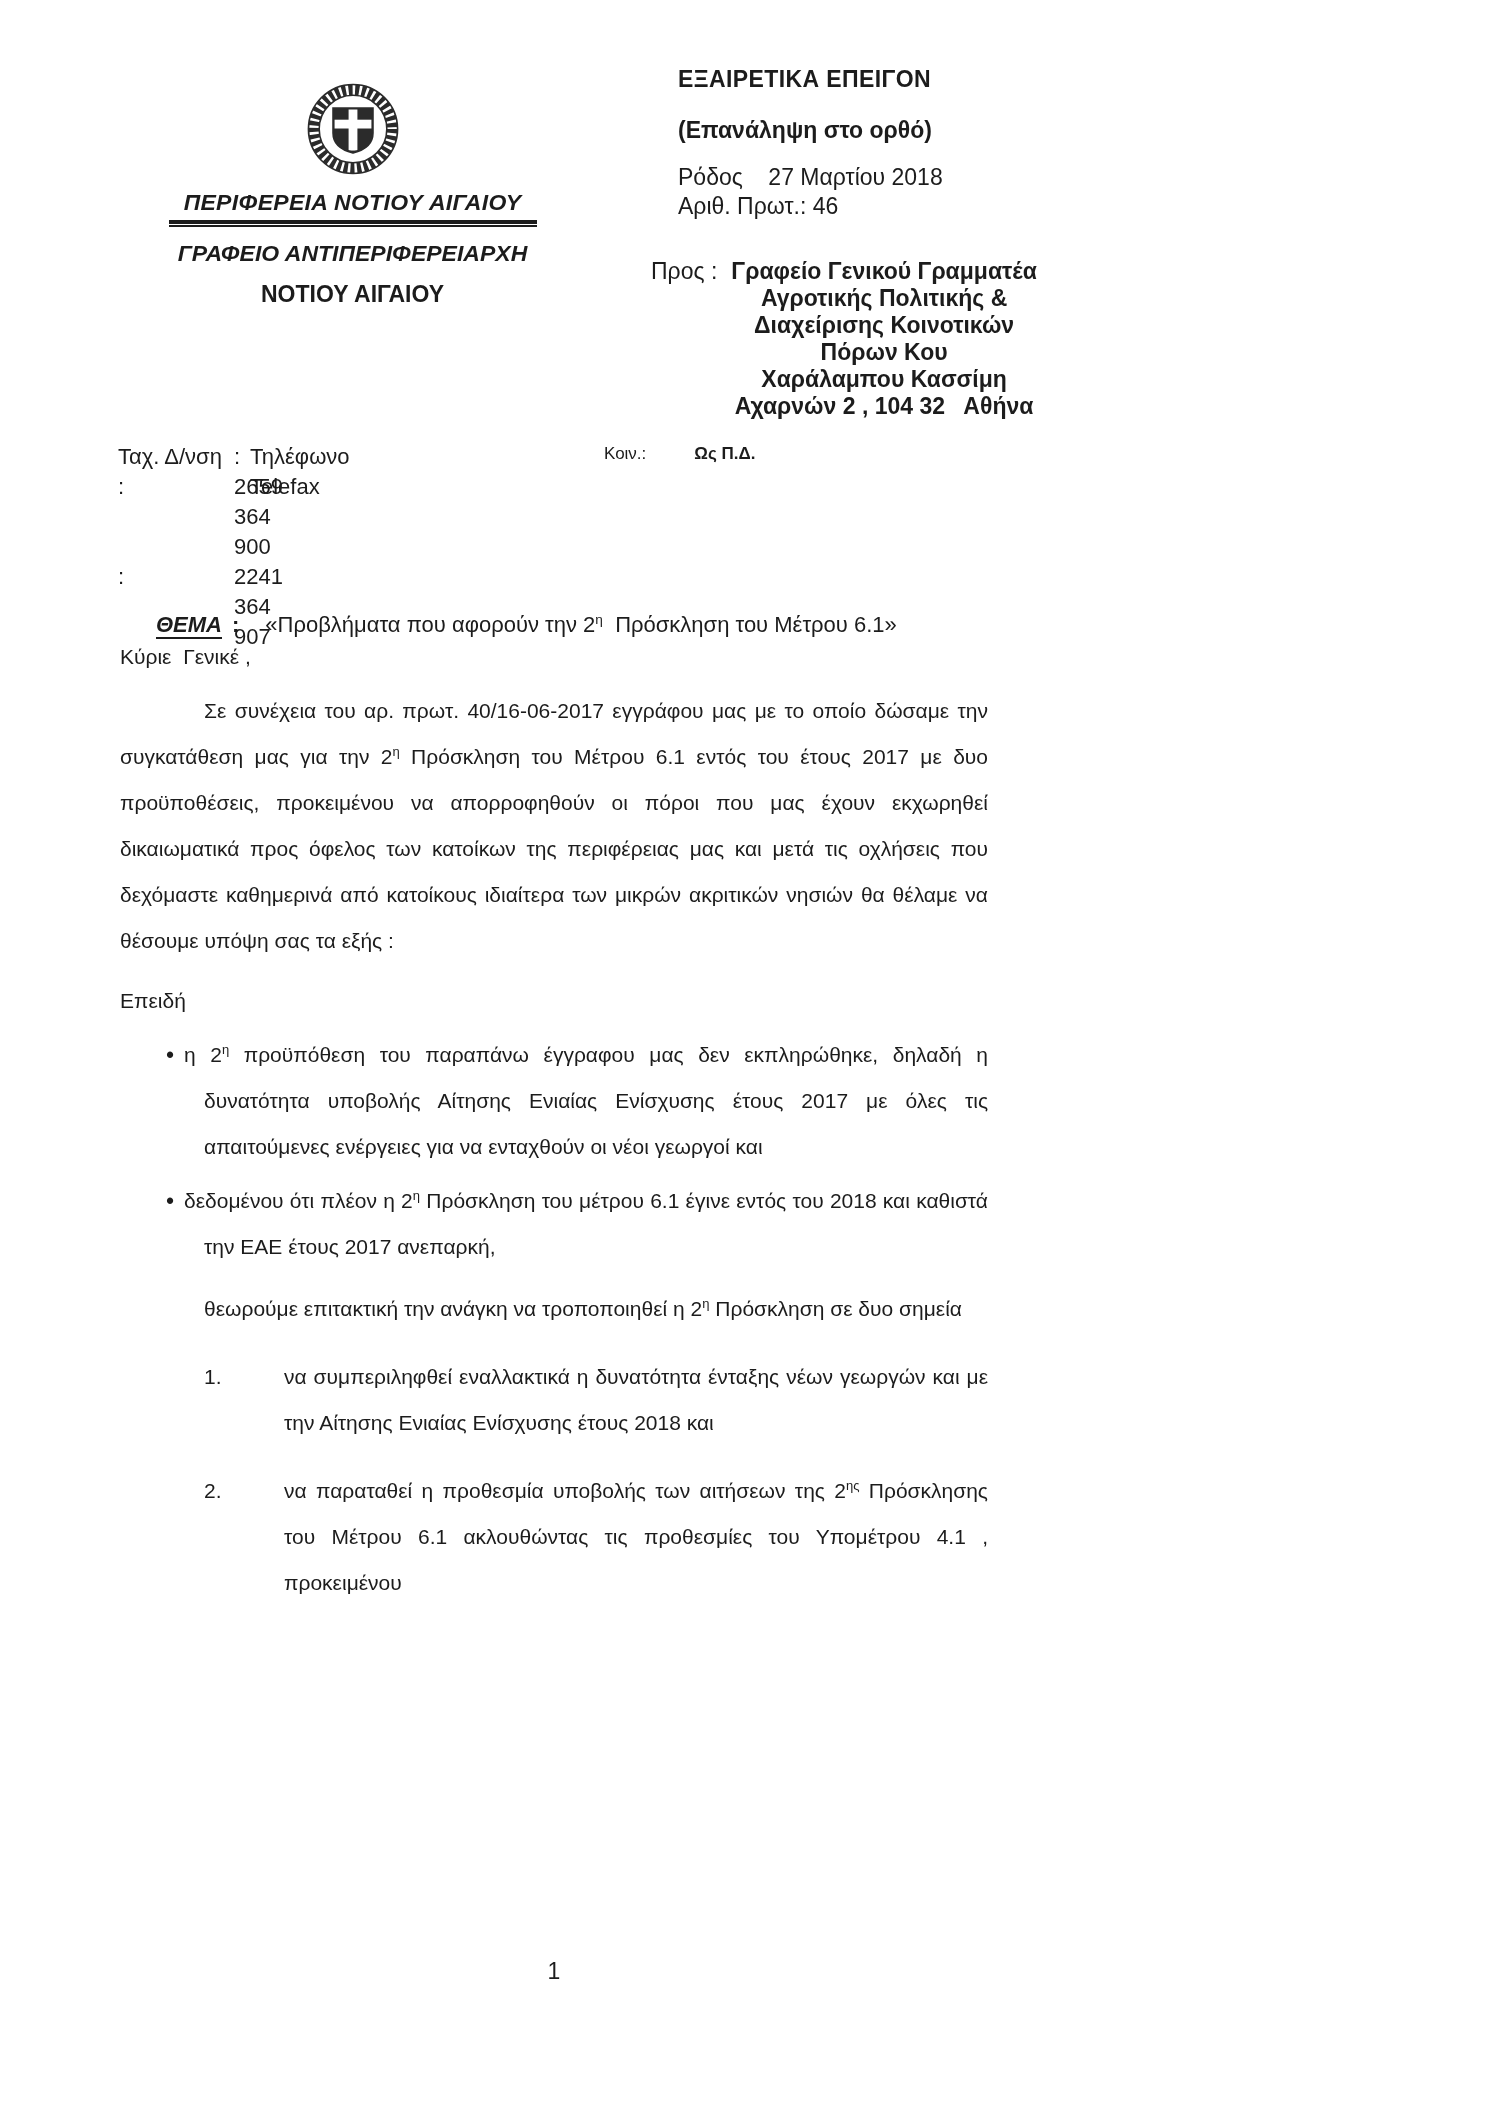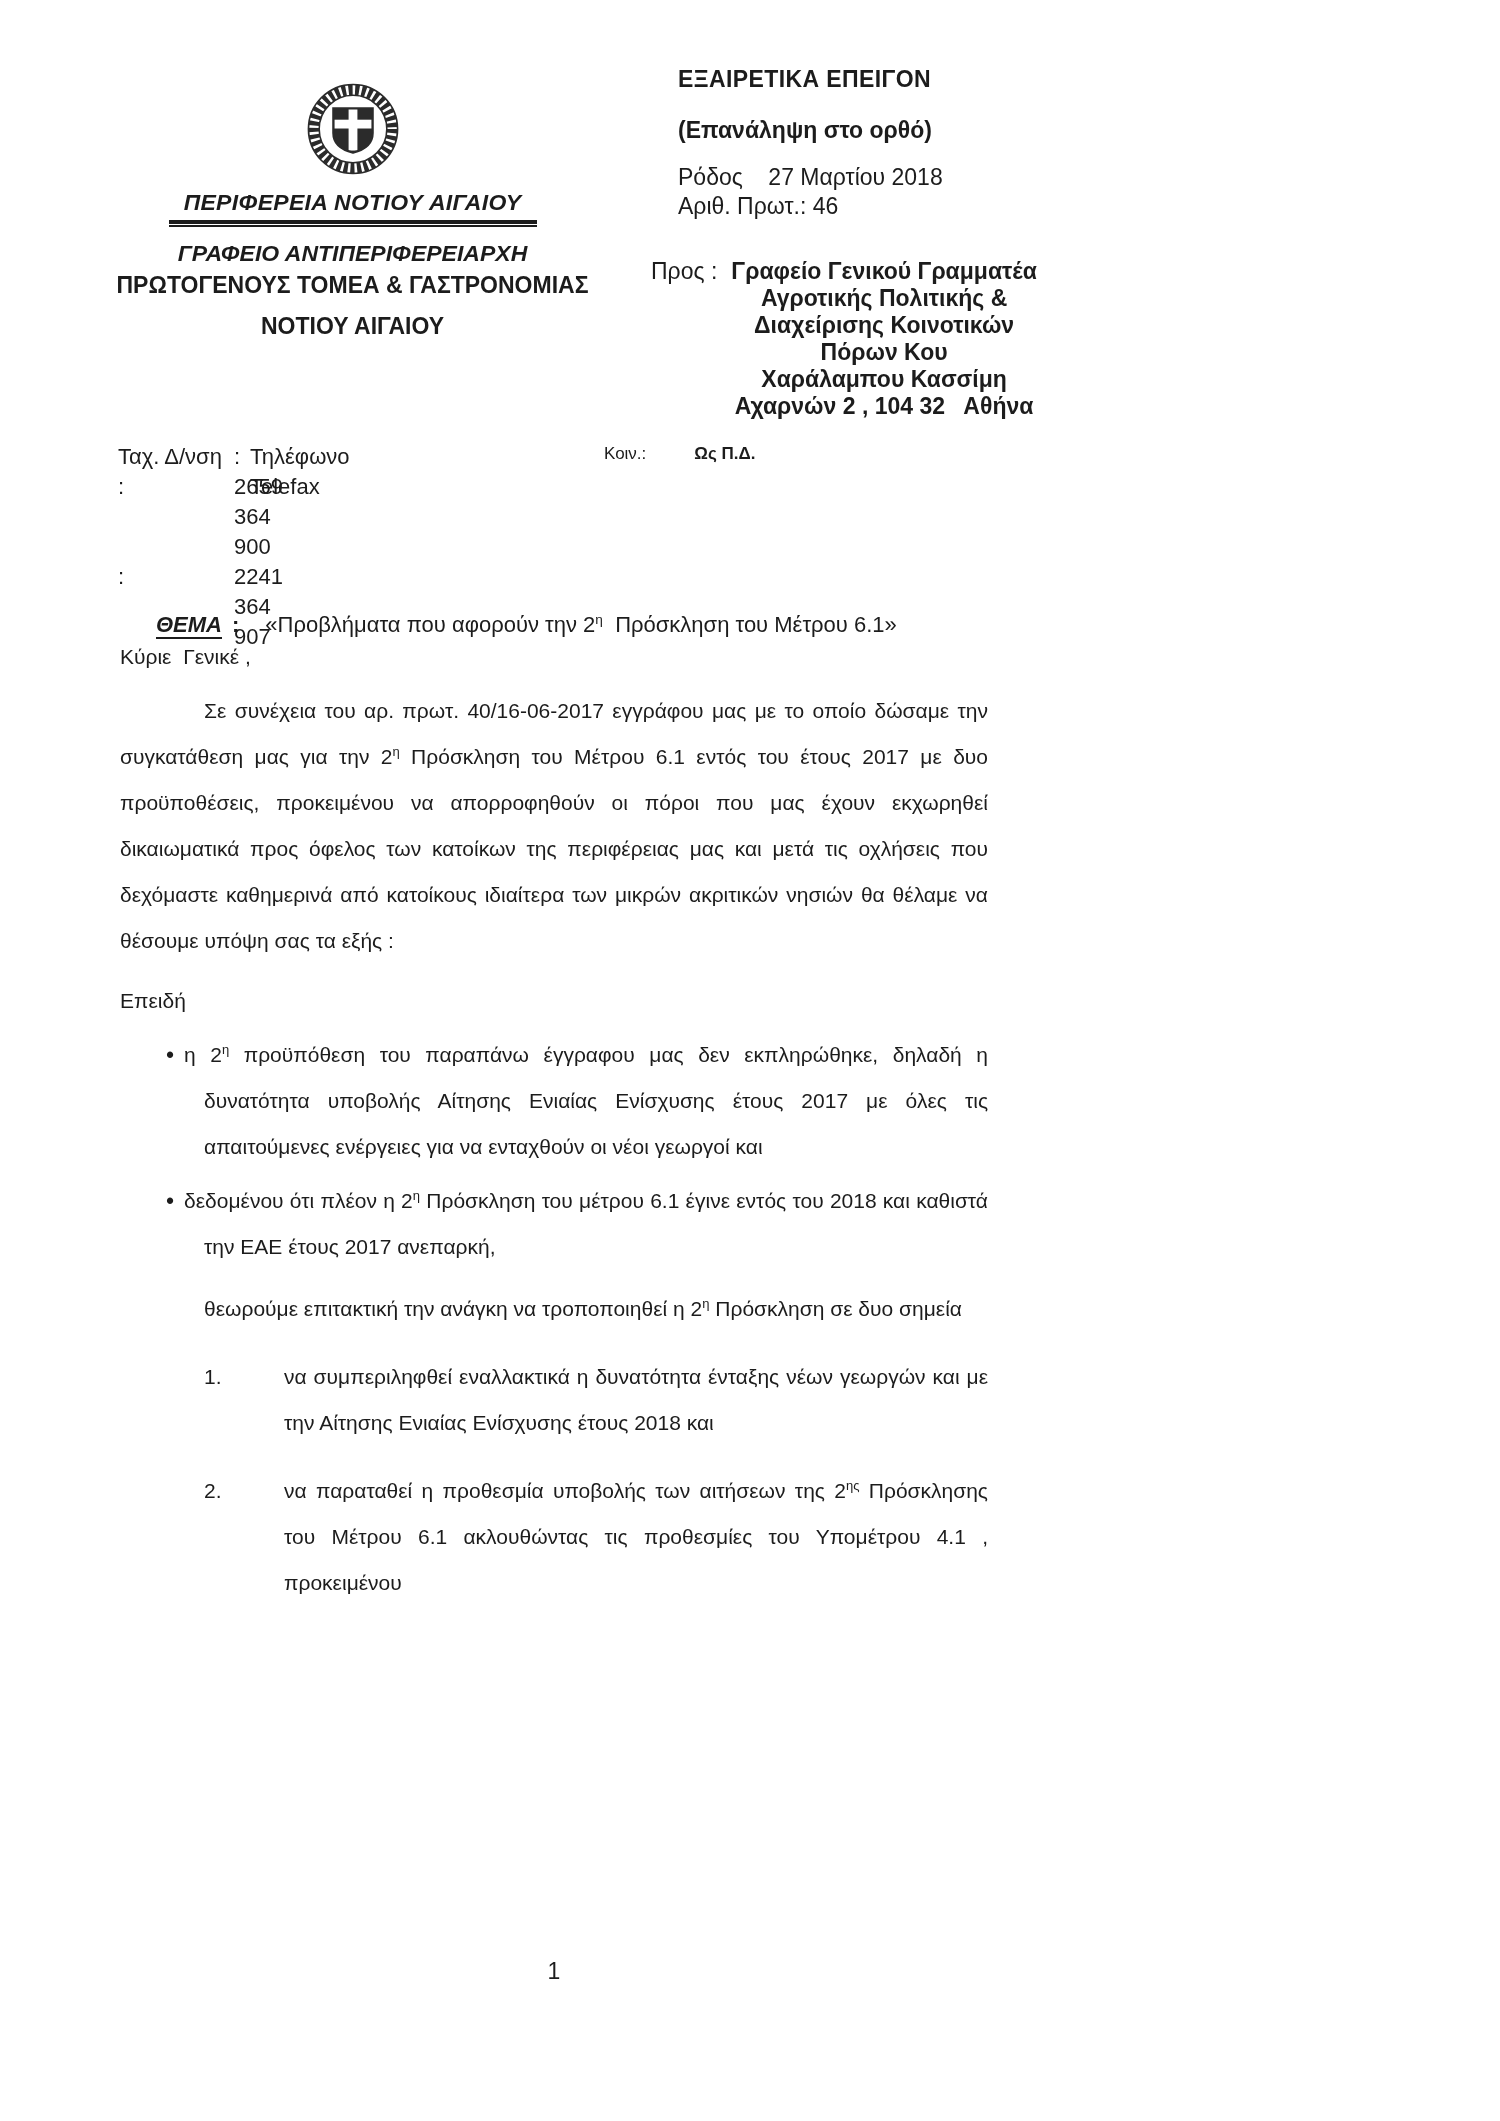--- a/index.html
+++ b/index.html
@@ -88,21 +88,20 @@
       <circle cx="50" cy="50" r="45.5" fill="none" stroke="#2b2b2b" stroke-width="1.6"></circle>
       <circle cx="50" cy="50" r="34.5" fill="none" stroke="#2b2b2b" stroke-width="1.6"></circle>
       <path d="M30 29 h40 v25 q0 15 -20 20 q-20 -5 -20 -20 z" fill="#2b2b2b"></path>
       <rect x="45.5" y="29" width="9" height="43" fill="#ffffff"></rect>
       <rect x="30" y="40.5" width="40" height="9" fill="#ffffff"></rect>
       <path d="M30 29 h40 v25 q0 15 -20 20 q-20 -5 -20 -20 z" fill="none" stroke="#2b2b2b" stroke-width="2.4"></path>
     </svg>
     <div class="lh-line2">ΠΕΡΙΦΕΡΕΙΑ ΝΟΤΙΟΥ ΑΙΓΑΙΟΥ</div>
     <div class="double-rule"></div>
     <div class="lh-line3">ΓΡΑΦΕΙΟ ΑΝΤΙΠΕΡΙΦΕΡΕΙΑΡΧΗ</div>
-    <div class="lh-line4">ΠΡΩΤΟΓΕΝΟΥΣ ΤΟΜΕΑ &amp; ΓΑΣΤΡΟΝΟΜΙΑΣ</div>
     <div class="lh-line5">ΝΟΤΙΟΥ ΑΙΓΑΙΟΥ</div>
   </div>
 
   <div class="urgency-block">
     <div class="urgency-title">ΕΞΑΙΡΕΤΙΚΑ ΕΠΕΙΓΟΝ</div>
     <div class="correction">(Επανάληψη στο ορθό)</div>
     <div class="place-date pre">Ρόδος    27 Μαρτίου 2018</div>
     <div class="protocol">Αριθ. Πρωτ.: 46</div>
   </div>
 

